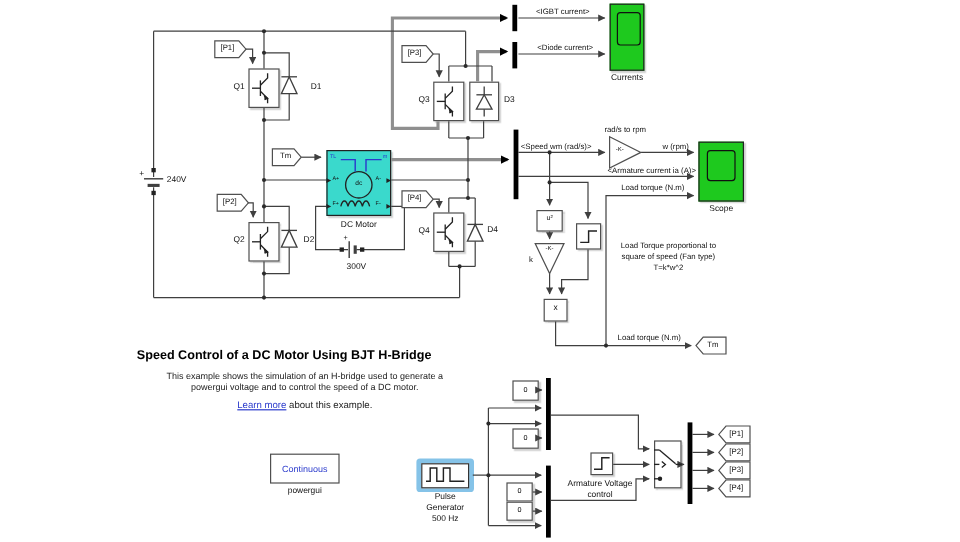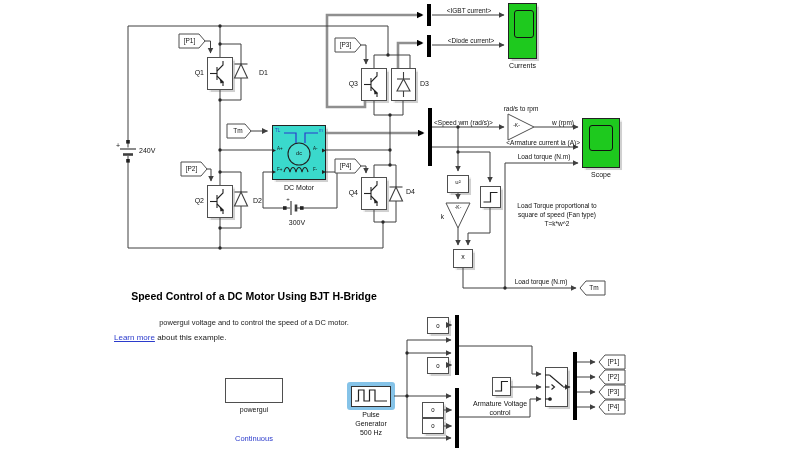--- a/index.html
+++ b/index.html
@@ -39,21 +39,21 @@
 
   <div class="bar" style="left:427px;top:4px;width:4px;height:22px;"></div>
   <div class="bar" style="left:427px;top:35px;width:4px;height:22px;"></div>
   <div class="bar" style="left:428px;top:108px;width:4px;height:58px;"></div>
 
   <div class="blk" style="left:447px;top:175px;width:22px;height:18px;"></div>
   <div class="blk" style="left:480px;top:186px;width:21px;height:22px;"></div>
   <div class="blk" style="left:453px;top:249px;width:20px;height:19px;"></div>
 
   <div class="blk" style="left:225px;top:378px;width:58px;height:25px;box-shadow:none;">
-    <div class="abs blue" style="left:0;top:0;width:100%;height:100%;display:flex;align-items:center;justify-content:center;font-size:7.5px;margin-top:48px;">Continuous</div>
+    <div class="abs blue" style="left:0;top:0;width:100%;height:100%;display:flex;align-items:center;justify-content:center;font-size:7.5px;">Continuous</div>
   </div>
 
   <div class="abs" style="left:347px;top:382px;width:48px;height:28px;background:#85c3e8;border-radius:3px;"></div>
   <div class="blk" style="left:351px;top:386px;width:40px;height:21px;box-shadow:none;border-color:#333;"></div>
 
   <div class="blk" style="left:427px;top:317px;width:22px;height:17px;">
     <div class="abs" style="left:0;top:0;width:100%;height:100%;display:flex;align-items:center;justify-content:center;font-size:6px;">0</div>
   </div>
   <div class="blk" style="left:427px;top:357px;width:22px;height:17px;">
     <div class="abs" style="left:0;top:0;width:100%;height:100%;display:flex;align-items:center;justify-content:center;font-size:6px;">0</div>
@@ -325,23 +325,24 @@
 
   <div class="sig" style="left:447px;top:179px;width:22px;text-align:center;font-size:6px;">u²</div>
   <div class="sig" style="left:447px;top:205px;width:22px;text-align:center;font-size:5px;">-K-</div>
   <div class="sig" style="left:432px;top:213px;width:12px;text-align:right;">k</div>
   <div class="sig" style="left:453px;top:253px;width:20px;text-align:center;font-size:7px;">x</div>
   <div class="sig" style="left:505px;top:202px;width:104px;text-align:center;">Load Torque proportional to</div>
   <div class="sig" style="left:505px;top:211px;width:104px;text-align:center;">square of speed (Fan type)</div>
   <div class="sig" style="left:505px;top:220px;width:104px;text-align:center;">T=k*w^2</div>
   <div class="sig" style="left:505px;top:277.5px;width:72px;text-align:center;">Load torque (N.m)</div>
 
-  <div class="abs" style="left:114px;top:290px;width:280px;text-align:center;font-size:10.5px;font-weight:bold;color:#000;">Speed Control of a DC Motor Using BJT H-Bridge</div>
+  <div class="abs" style="left:114px;top:290px;width:280px;font-size:10.5px;font-weight:bold;color:#000;">Speed Control of a DC Motor Using BJT H-Bridge</div>
+  <div class="abs" style="left:114px;top:309px;width:280px;text-align:center;font-size:7.5px;color:#222;">This example shows the simulation of an H-bridge used to generate a</div>
   <div class="abs" style="left:114px;top:318px;width:280px;text-align:center;font-size:7.5px;color:#222;">powergui voltage and to control the speed of a DC motor.</div>
-  <div class="abs" style="left:114px;top:333px;width:280px;text-align:left;font-size:8px;color:#222;">
+  <div class="abs" style="left:114px;top:333px;width:280px;text-align:center;font-size:8px;color:#222;">
     <span class="blue" style="text-decoration:underline;cursor:pointer;">Learn more</span><span> about this example.</span>
   </div>
 
   <div class="lbl" style="left:225px;top:406px;width:58px;">powergui</div>
 
   <div class="lbl" style="left:347px;top:411px;width:48px;">Pulse</div>
   <div class="lbl" style="left:347px;top:420px;width:48px;">Generator</div>
   <div class="lbl" style="left:347px;top:429px;width:48px;">500 Hz</div>
 
   <div class="lbl" style="left:468px;top:400px;width:64px;">Armature Voltage</div>

